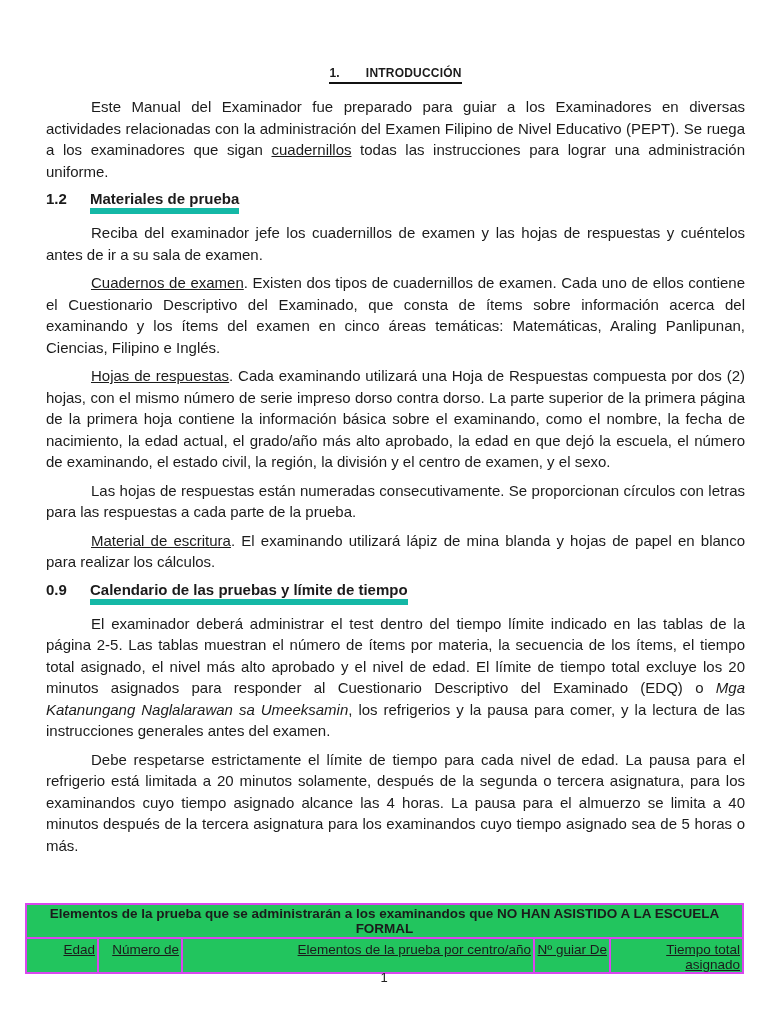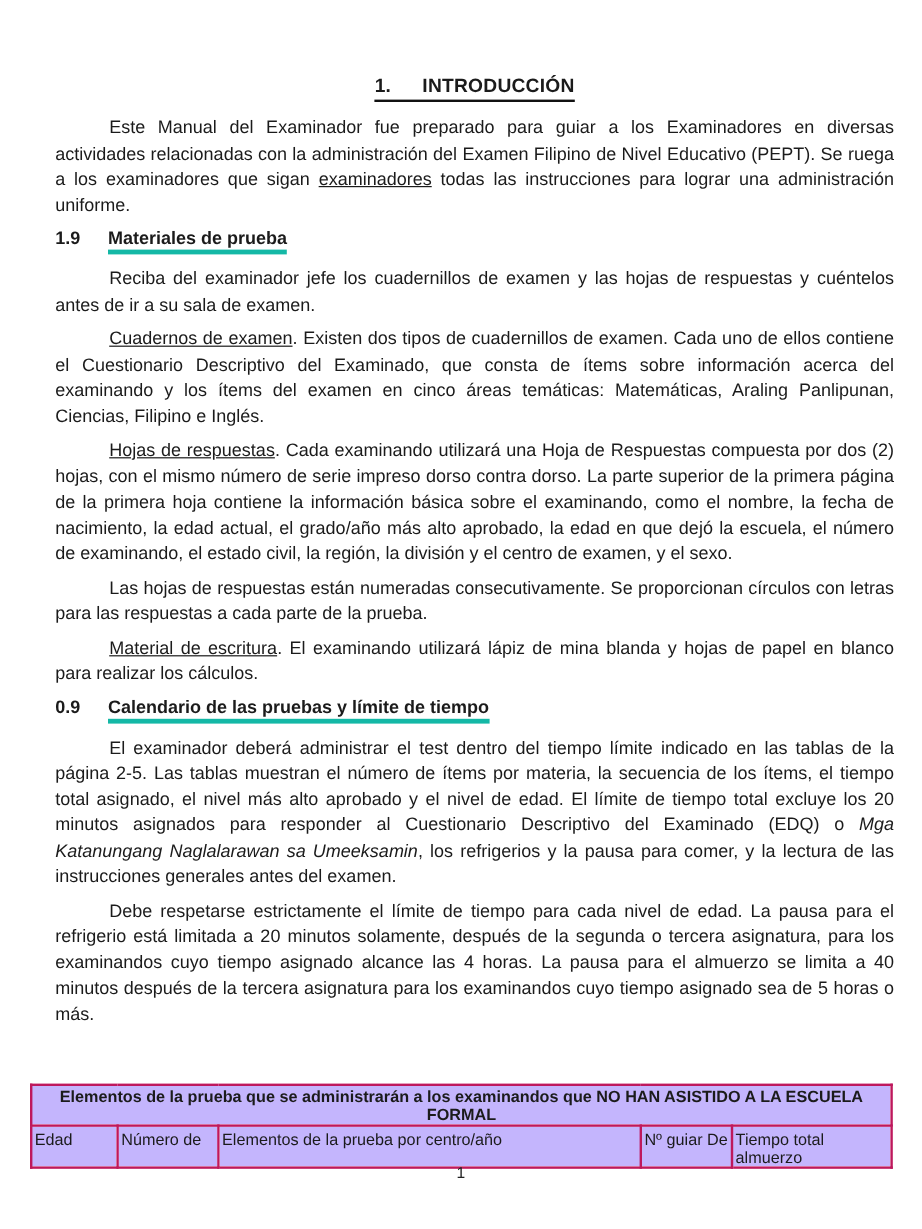--- a/index.html
+++ b/index.html
@@ -2,49 +2,49 @@
 <html><head>
 <meta charset="utf-8">
 <style>
   html,body{margin:0;padding:0;background:#fff;}
   .page{
     position:relative;width:768px;height:1024px;background:#ffffff;
     font-family:"Liberation Sans","DejaVu Sans",sans-serif;color:#1b1b1b;
     overflow:hidden;
   }
   .content{position:absolute;left:46px;width:699px;top:0;}
-  .doc-title{margin:64px 0 14px 0;text-align:center;font-size:16px;font-weight:bold;line-height:18px;letter-spacing:0.2px;}
+  .doc-title{margin:64px 0 14px 0;text-align:center;font-size:12px;font-weight:bold;line-height:18px;letter-spacing:0.2px;}
   .title-underline{border-bottom:2px solid #111;padding-bottom:2px;white-space:nowrap;}
   .title-gap{display:inline-block;width:26px;}
   .para{margin:0 0 7px 0;font-size:15px;line-height:21.5px;text-align:justify;text-indent:45px;}
   .heading{margin:5px 0 14px 0;font-size:15px;line-height:19px;font-weight:bold;}
   .h-num{display:inline-block;width:44px;}
-  .h-text{border-bottom:4px solid #14b8a6;padding-bottom:1px;}
+  .h-text{border-bottom:6px solid #14b8a6;padding-bottom:1px;}
   .seg-bold{font-weight:normal;}
   .seg-italic{font-style:italic;}
   .seg-underline{text-decoration:underline;}
   .table-wrap{position:absolute;left:25px;top:903px;width:717px;}
   table.test-table{border-collapse:collapse;width:100%;table-layout:fixed;}
-  table.test-table td{border:2px solid #be185d;background:#c4b5fd;overflow:hidden;}
+  table.test-table td{border:2px solid #d946ef;background:#22c55e;overflow:hidden;}
   td.t-title{font-weight:bold;text-align:center;vertical-align:middle;font-size:13.5px;height:24px;padding:1px 4px;}
-  td.t-col{font-size:13.5px;text-align:left;vertical-align:top;height:26px;padding:3px 2px 0 2px;line-height:15px;}
+  td.t-col{font-size:13.5px;text-align:right;vertical-align:top;height:26px;padding:3px 2px 0 2px;line-height:15px;text-decoration:underline;}
   .page-num{position:absolute;left:0;width:768px;top:970px;text-align:center;font-size:13px;color:#222;}
 </style>
 </head>
 <body>
 
 <div class="page">
 
   <div class="content">
 
     <div class="doc-title"><span class="title-underline"><span>1.</span><span class="title-gap"></span><span>INTRODUCCIÓN</span></span></div>
 
     <div id="doc-body">
-        <p class="para"><span>Este Manual del Examinador fue preparado para guiar a los Examinadores en diversas actividades relacionadas con la administración del Examen Filipino de Nivel Educativo (PEPT). Se ruega a los examinadores que sigan </span><span class="seg-underline">examinadores</span><span> todas las instrucciones para lograr una administración uniforme.</span></p>
-        <div class="heading"><span class="h-num">1.9</span><span class="h-text">Materiales de prueba</span></div>
+        <p class="para"><span>Este Manual del Examinador fue preparado para guiar a los Examinadores en diversas actividades relacionadas con la administración del Examen Filipino de Nivel Educativo (PEPT). Se ruega a los examinadores que sigan </span><span class="seg-underline">cuadernillos</span><span> todas las instrucciones para lograr una administración uniforme.</span></p>
+        <div class="heading"><span class="h-num">1.2</span><span class="h-text">Materiales de prueba</span></div>
         <p class="para"><span>Reciba del examinador jefe los cuadernillos de examen y las hojas de respuestas y cuéntelos antes de ir a su sala de examen.</span></p>
         <p class="para"><span class="seg-underline">Cuadernos de examen</span><span>. </span><span class="seg-bold">Existen dos tipos de cuadernillos de examen</span><span>. Cada uno de ellos contiene el Cuestionario Descriptivo del Examinado, que consta de ítems sobre información acerca del examinando y los ítems del examen en cinco áreas temáticas: Matemáticas, Araling Panlipunan, Ciencias, Filipino e Inglés.</span></p>
         <p class="para"><span class="seg-underline">Hojas de respuestas</span><span>. Cada examinando utilizará una Hoja de Respuestas compuesta por </span><span class="seg-bold">dos (2) hojas,</span><span> con el mismo número de serie impreso dorso contra dorso. La parte superior de la primera página de la primera hoja contiene la información básica sobre el examinando, como el nombre, la fecha de nacimiento, la edad actual, el grado/año más alto aprobado, la edad en que dejó la escuela, el número de examinando, el estado civil, la región, la división y el centro de examen, y el sexo.</span></p>
         <p class="para"><span>Las hojas de respuestas están numeradas consecutivamente. Se proporcionan círculos con letras para las respuestas a cada parte de la prueba.</span></p>
         <p class="para"><span class="seg-underline">Material de escritura</span><span>. El examinando utilizará lápiz de mina blanda y hojas de papel en blanco para realizar los cálculos.</span></p>
         <div class="heading"><span class="h-num">0.9</span><span class="h-text">Calendario de las pruebas y límite de tiempo</span></div>
         <p class="para"><span>El examinador deberá administrar el test dentro del tiempo límite indicado en las tablas de la página 2-5. Las tablas muestran el número de ítems por materia, la secuencia de los ítems, el tiempo total asignado, el nivel más alto aprobado y el nivel de edad. El límite de tiempo total excluye los 20 minutos asignados para responder al Cuestionario Descriptivo del Examinado (EDQ) o </span><span class="seg-italic">Mga Katanungang Naglalarawan sa Umeeksamin</span><span>, los refrigerios y la pausa para comer, y la lectura de las instrucciones generales antes del examen.</span></p>
         <p class="para"><span>Debe </span><span class="seg-bold">respetarse estrictamente</span><span> el límite de tiempo para cada nivel de edad. La pausa para el refrigerio está limitada a 20 minutos solamente, después de la segunda o tercera asignatura, para los examinandos cuyo tiempo asignado alcance las 4 horas. La pausa para el almuerzo se limita a 40 minutos después de la tercera asignatura para los examinandos cuyo tiempo asignado sea de 5 horas o más.</span></p>
       </div>
 
@@ -61,21 +61,21 @@
         </colgroup>
       <tbody>
         <tr>
           <td class="t-title" colspan="5">Elementos de la prueba que se administrarán a los examinandos que NO HAN ASISTIDO A LA ESCUELA FORMAL</td>
         </tr>
         <tr id="table-col-row">
             <td class="t-col">Edad</td>
             <td class="t-col">Número de</td>
             <td class="t-col">Elementos de la prueba por centro/año</td>
             <td class="t-col">Nº guiar De</td>
-            <td class="t-col">Tiempo total almuerzo</td>
+            <td class="t-col">Tiempo total asignado</td>
           </tr>
       </tbody>
     </table>
   </div>
 
   <div class="page-num">1</div>
 
 </div>
 
 </body></html>

